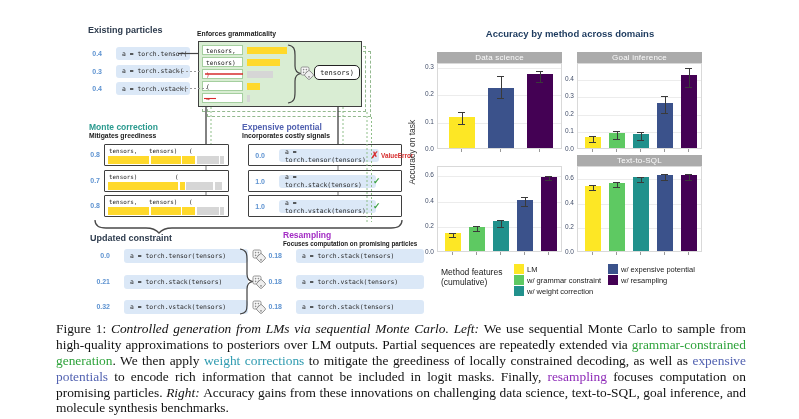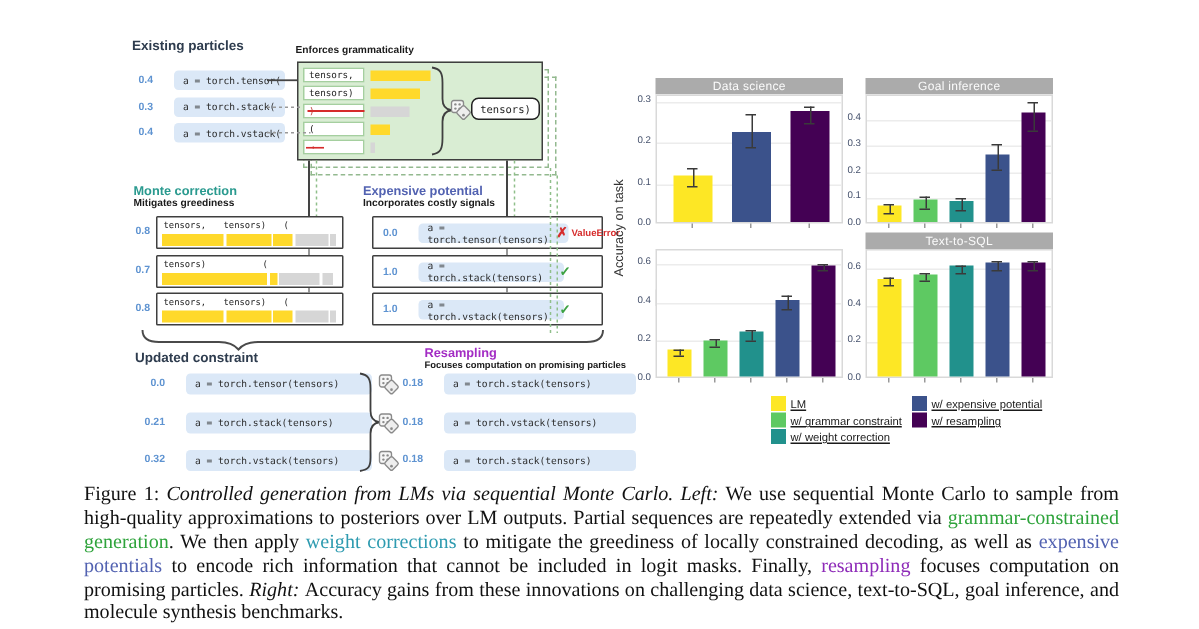--- a/index.html
+++ b/index.html
@@ -36,21 +36,21 @@
   .grid{position:absolute;left:0;width:100%;height:1px;background:#ececec;}
   .cbar{position:absolute;bottom:0;}
   .ebarline{position:absolute;width:1px;background:#3a3a3a;}
   .ebarcap{position:absolute;height:1px;background:#3a3a3a;}
   .ytick{position:absolute;font-size:6.5px;color:#44506b;text-align:right;width:22px;}
   .xtick{position:absolute;width:1px;height:3px;background:#999;}
   .ctitle{font-weight:bold;font-size:9.5px;color:#1c3a5e;text-align:center;}
   .ylab{font-size:8.5px;color:#333;text-align:center;transform:rotate(-90deg);}
   .legend-label{font-size:8.5px;color:#1a1a1a;line-height:1.15;}
   .sw{position:absolute;width:10px;height:10px;}
-  .swlbl{position:absolute;font-size:7.5px;color:#1a1a1a;text-decoration:underline;}
+  .swlbl{position:absolute;font-size:7.5px;color:#1a1a1a;}
   
   #caption{position:absolute;left:56px;top:321px;width:690px;
            font-family:"Liberation Serif",serif;font-size:13.4px;line-height:1.185;
            color:#111;text-align:justify;}
   #caption i{}
   svg.overlay{position:absolute;left:0;top:0;pointer-events:none;}
 </style>
 </head>
 <body>
 
@@ -230,20 +230,21 @@
           <circle cx="2.6" cy="2.6" r="0.8" fill="#8a8a8a"></circle>
           <circle cx="5.4" cy="2.6" r="0.8" fill="#8a8a8a"></circle>
           <circle cx="2.6" cy="5.4" r="0.8" fill="#8a8a8a"></circle>
           <circle cx="5.4" cy="5.4" r="0.8" fill="#8a8a8a"></circle>
           <rect x="4.5" y="4.5" width="7" height="7" rx="1.2" fill="#eee" stroke="#8a8a8a" stroke-width="0.9" transform="rotate(45 8 8)"></rect>
           <circle cx="8" cy="9.8" r="0.9" fill="#8a8a8a"></circle>
         </g>
       </g>
   </svg>
 
+  <div class="abs ctitle" style="left:437px;top:28px;width:266px;">Accuracy by method across domains</div>
   <div class="abs ylab" style="left:362px;top:147px;width:100px;">Accuracy on task</div>
   <div id="charts">
       <div class="strip" style="position:absolute;left:437px;top:52px;width:125px;height:11px;">Data science</div>
       <div class="plot" style="position:absolute;left:437px;top:63px;width:125px;height:86px;">
         <div class="grid" style="position:absolute;top:58.698412698412696px;"></div>
         <div class="grid" style="position:absolute;top:31.396825396825392px;"></div>
         <div class="grid" style="position:absolute;top:4.095238095238102px;"></div>
         <div class="cbar" style="position:absolute;left:10.5px;width:26px;height:31.3968253968254px;background:#fde725;"></div>
         <div class="ebarline" style="position:absolute;left:23.5px;top:47.77777777777778px;height:12.285714285714285px;"></div>
         <div class="ebarcap" style="position:absolute;left:20px;top:47.77777777777778px;width:7px;"></div>
@@ -366,20 +367,24 @@
       <div class="ytick" style="position:absolute;left:552px;top:223.42857142857142px;">0.2</div>
       <div class="ytick" style="position:absolute;left:552px;top:198.85714285714283px;">0.4</div>
       <div class="ytick" style="position:absolute;left:552px;top:174.28571428571428px;">0.6</div>
       <div class="xtick" style="position:absolute;left:591.5px;top:252px;"></div>
       <div class="xtick" style="position:absolute;left:615.5px;top:252px;"></div>
       <div class="xtick" style="position:absolute;left:639.5px;top:252px;"></div>
       <div class="xtick" style="position:absolute;left:663.5px;top:252px;"></div>
       <div class="xtick" style="position:absolute;left:687.5px;top:252px;"></div>
     </div>
 
+  <div class="abs legend-label" style="left:441px;top:268px;width:80px;">
+    <div>Method features</div>
+    <div>(cumulative)</div>
+  </div>
   <div id="legend-entries">
       <div class="sw" style="position:absolute;left:514px;top:264px;background:#fde725;"></div>
       <div class="swlbl" style="position:absolute;left:527px;top:265px;">LM</div>
       <div class="sw" style="position:absolute;left:514px;top:275px;background:#5ec962;"></div>
       <div class="swlbl" style="position:absolute;left:527px;top:276px;">w/ grammar constraint</div>
       <div class="sw" style="position:absolute;left:514px;top:286px;background:#21918c;"></div>
       <div class="swlbl" style="position:absolute;left:527px;top:287px;">w/ weight correction</div>
       <div class="sw" style="position:absolute;left:608px;top:264px;background:#3b528b;"></div>
       <div class="swlbl" style="position:absolute;left:621px;top:265px;">w/ expensive potential</div>
       <div class="sw" style="position:absolute;left:608px;top:275px;background:#440154;"></div>

